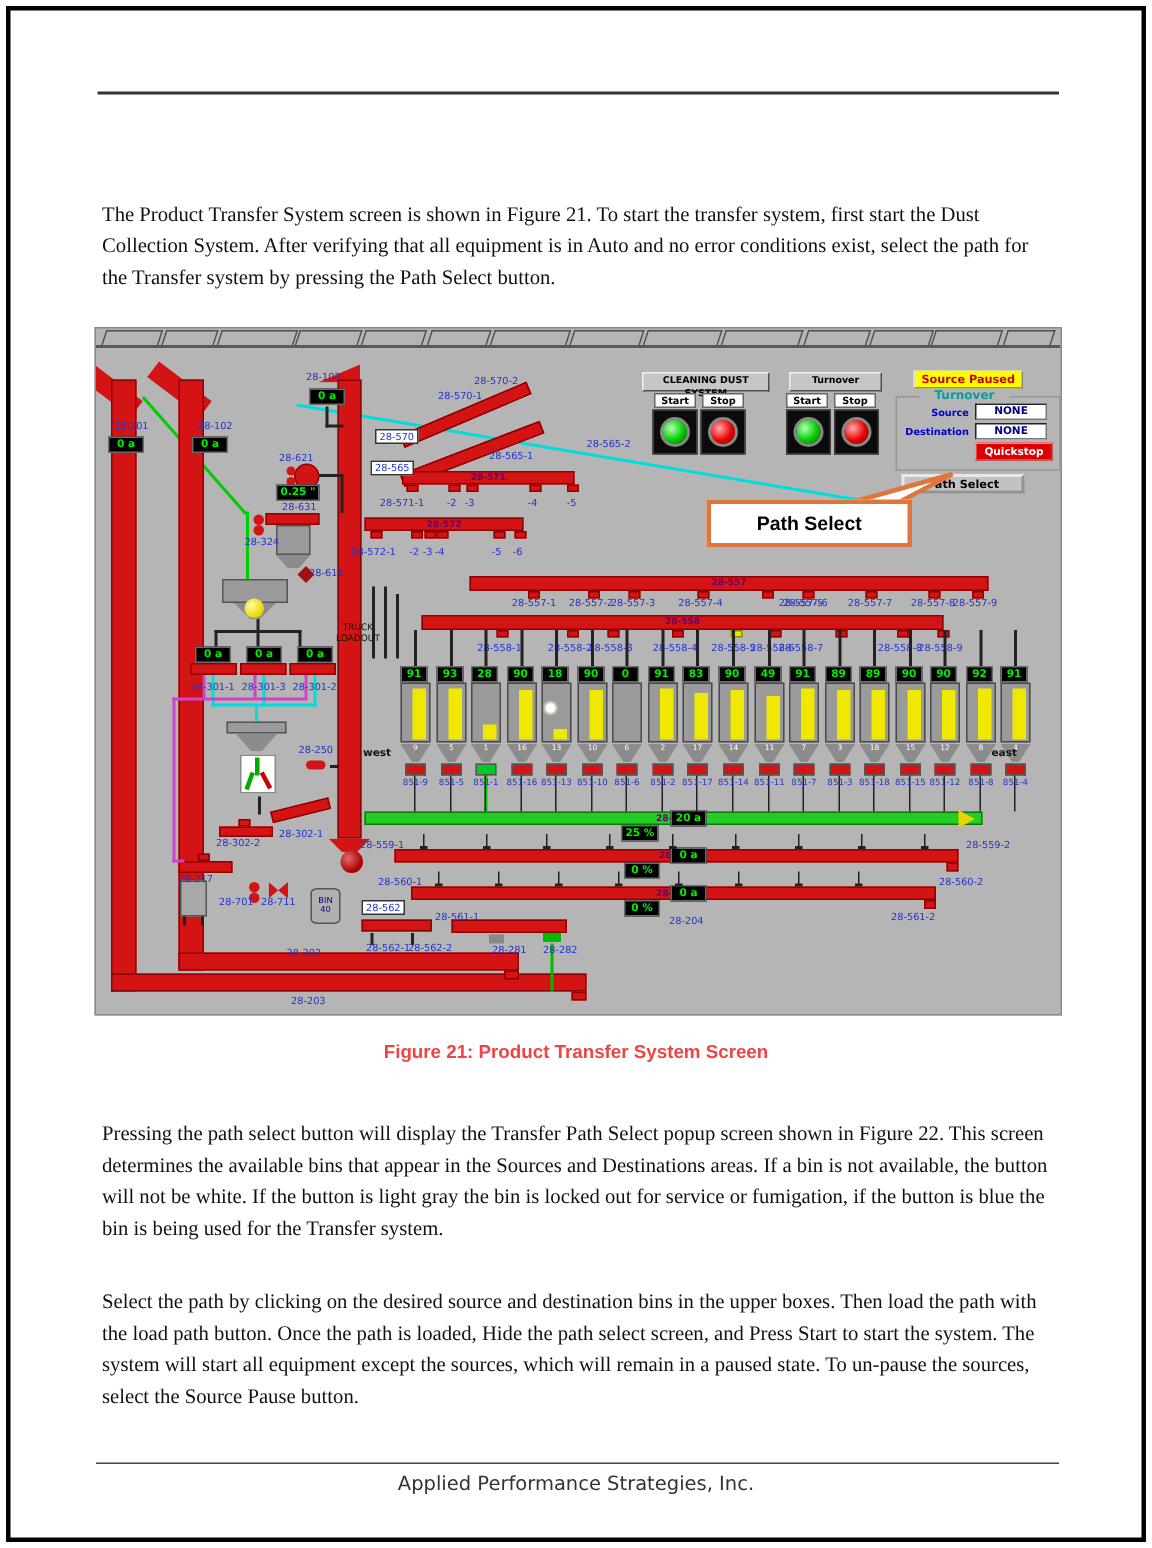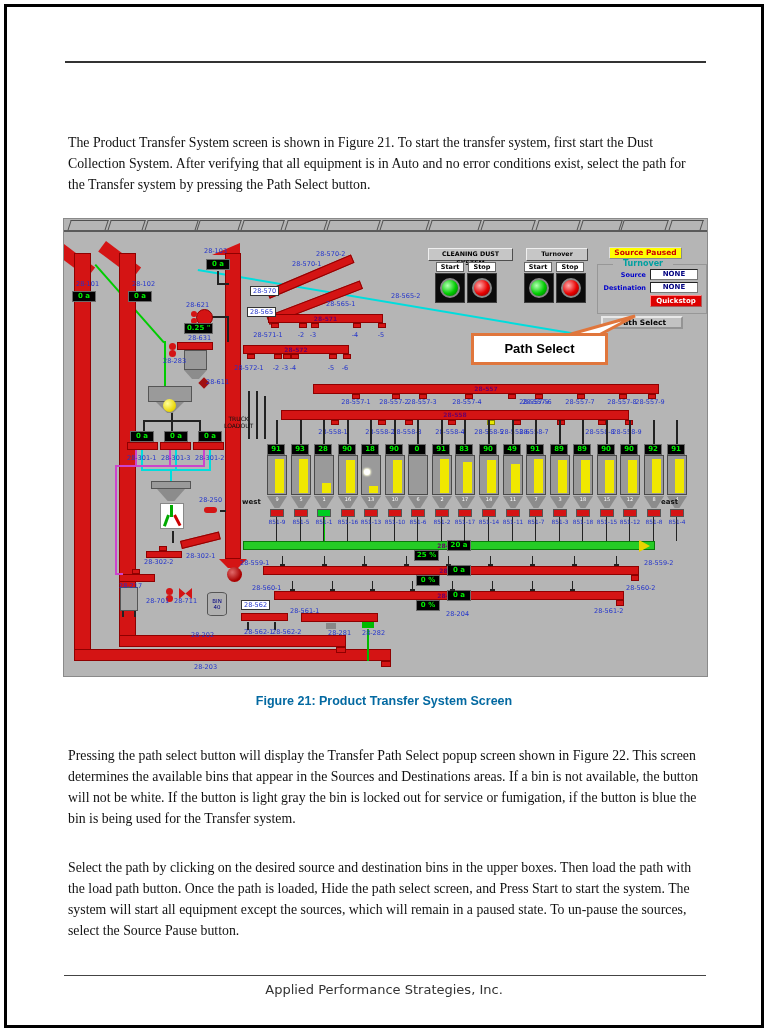--- a/index.html
+++ b/index.html
@@ -8,21 +8,21 @@
   .frame{position:absolute;inset:4px;border:3px solid #000;pointer-events:none;z-index:50;}
   .header{position:absolute;top:34px;right:82px;font:italic 600 15.5px "Liberation Sans",sans-serif;color:#222;}
   .header .hpage{font:italic 13.5px "Liberation Serif",serif;margin-left:28px;}
   .hrule{position:absolute;top:61px;left:65px;width:641px;border-top:2px solid #333;}
   .title{position:absolute;top:95px;left:68px;font:bold 17.5px "Liberation Sans",sans-serif;color:#000;}
   .body{position:absolute;left:68px;width:634px;margin:0;font-size:13.8px;line-height:1.52;color:#111;}
   .p1{top:133px;}
   .p2{top:746px;}
   .p3{top:858px;}
   .caption{position:absolute;top:694px;left:0;width:768px;text-align:center;
-           font:bold 12.5px "Liberation Sans",sans-serif;color:#0369a1;}
+           font:bold 12.5px "Liberation Sans",sans-serif;color:#ef4444;}
   .frule{position:absolute;top:975px;left:64px;width:642px;border-top:1.5px solid #444;}
   .footer{position:absolute;top:982px;left:0;width:768px;text-align:center;
           font:13px "DejaVu Sans",sans-serif;color:#333;}
 
   
   #scada{position:absolute;left:63px;top:218px;width:643px;height:457px;background:#b5b5b5;
          border:1px solid #8a8a8a;overflow:hidden;font-family:"DejaVu Sans",sans-serif;}
   .tabbar{position:absolute;left:0;top:0;width:643px;height:13px;border-bottom:2px solid #5a5a5a;
           white-space:nowrap;overflow:hidden;padding-left:3px;box-sizing:border-box;}
   .tab{display:inline-block;height:10px;margin:1px 0 0 2px;padding:0 4px;background:#b5b5b5;
@@ -429,21 +429,21 @@
       <div style="position: absolute; left: 262px; top: 404px; width: 10px; height: 6px; background: rgb(136, 136, 136);"></div>
       <div style="position: absolute; left: 143px; top: 373px; width: 20px; height: 24px; background: rgb(176, 176, 176); border: 1px solid rgb(85, 85, 85); border-radius: 5px / 3px; box-sizing: border-box; text-align: center; font-size: 5.5px; line-height: 6px; color: rgb(0, 0, 128); padding-top: 5px;">BIN<div>40</div></div>
       <div class="boxlbl" style="position: absolute; left: 186px; top: 67px;">28-570</div>
       <div class="boxlbl" style="position: absolute; left: 183px; top: 88px;">28-565</div>
       <div class="boxlbl" style="position: absolute; left: 177px; top: 381px;">28-562</div>
       <div class="lbl" style="position: absolute; left: 12px; top: 62px;">28-101</div>
       <div class="lbl" style="position: absolute; left: 68px; top: 62px;">28-102</div>
       <div class="lbl" style="position: absolute; left: 140px; top: 29px;">28-103</div>
       <div class="lbl" style="position: absolute; left: 122px; top: 83px;">28-621</div>
       <div class="lbl" style="position: absolute; left: 124px; top: 116px;">28-631</div>
-      <div class="lbl" style="position: absolute; left: 99px; top: 139px;">28-283</div>
+      <div class="lbl" style="position: absolute; left: 99px; top: 139px;">28-324</div>
       <div class="lbl" style="position: absolute; left: 142px; top: 160px;">28-611</div>
       <div class="lbl" style="position: absolute; left: 228px; top: 42px;">28-570-1</div>
       <div class="lbl" style="position: absolute; left: 252px; top: 32px;">28-570-2</div>
       <div class="lbl" style="position: absolute; left: 262px; top: 82px;">28-565-1</div>
       <div class="lbl" style="position: absolute; left: 327px; top: 74px;">28-565-2</div>
       <div class="lbl" style="position: absolute; left: 63px; top: 236px;">28-301-1</div>
       <div class="lbl" style="position: absolute; left: 97px; top: 236px;">28-301-3</div>
       <div class="lbl" style="position: absolute; left: 131px; top: 236px;">28-301-2</div>
       <div class="lbl" style="position: absolute; left: 135px; top: 278px;">28-250</div>
       <div class="lbl" style="position: absolute; left: 122px; top: 334px;">28-302-1</div>

